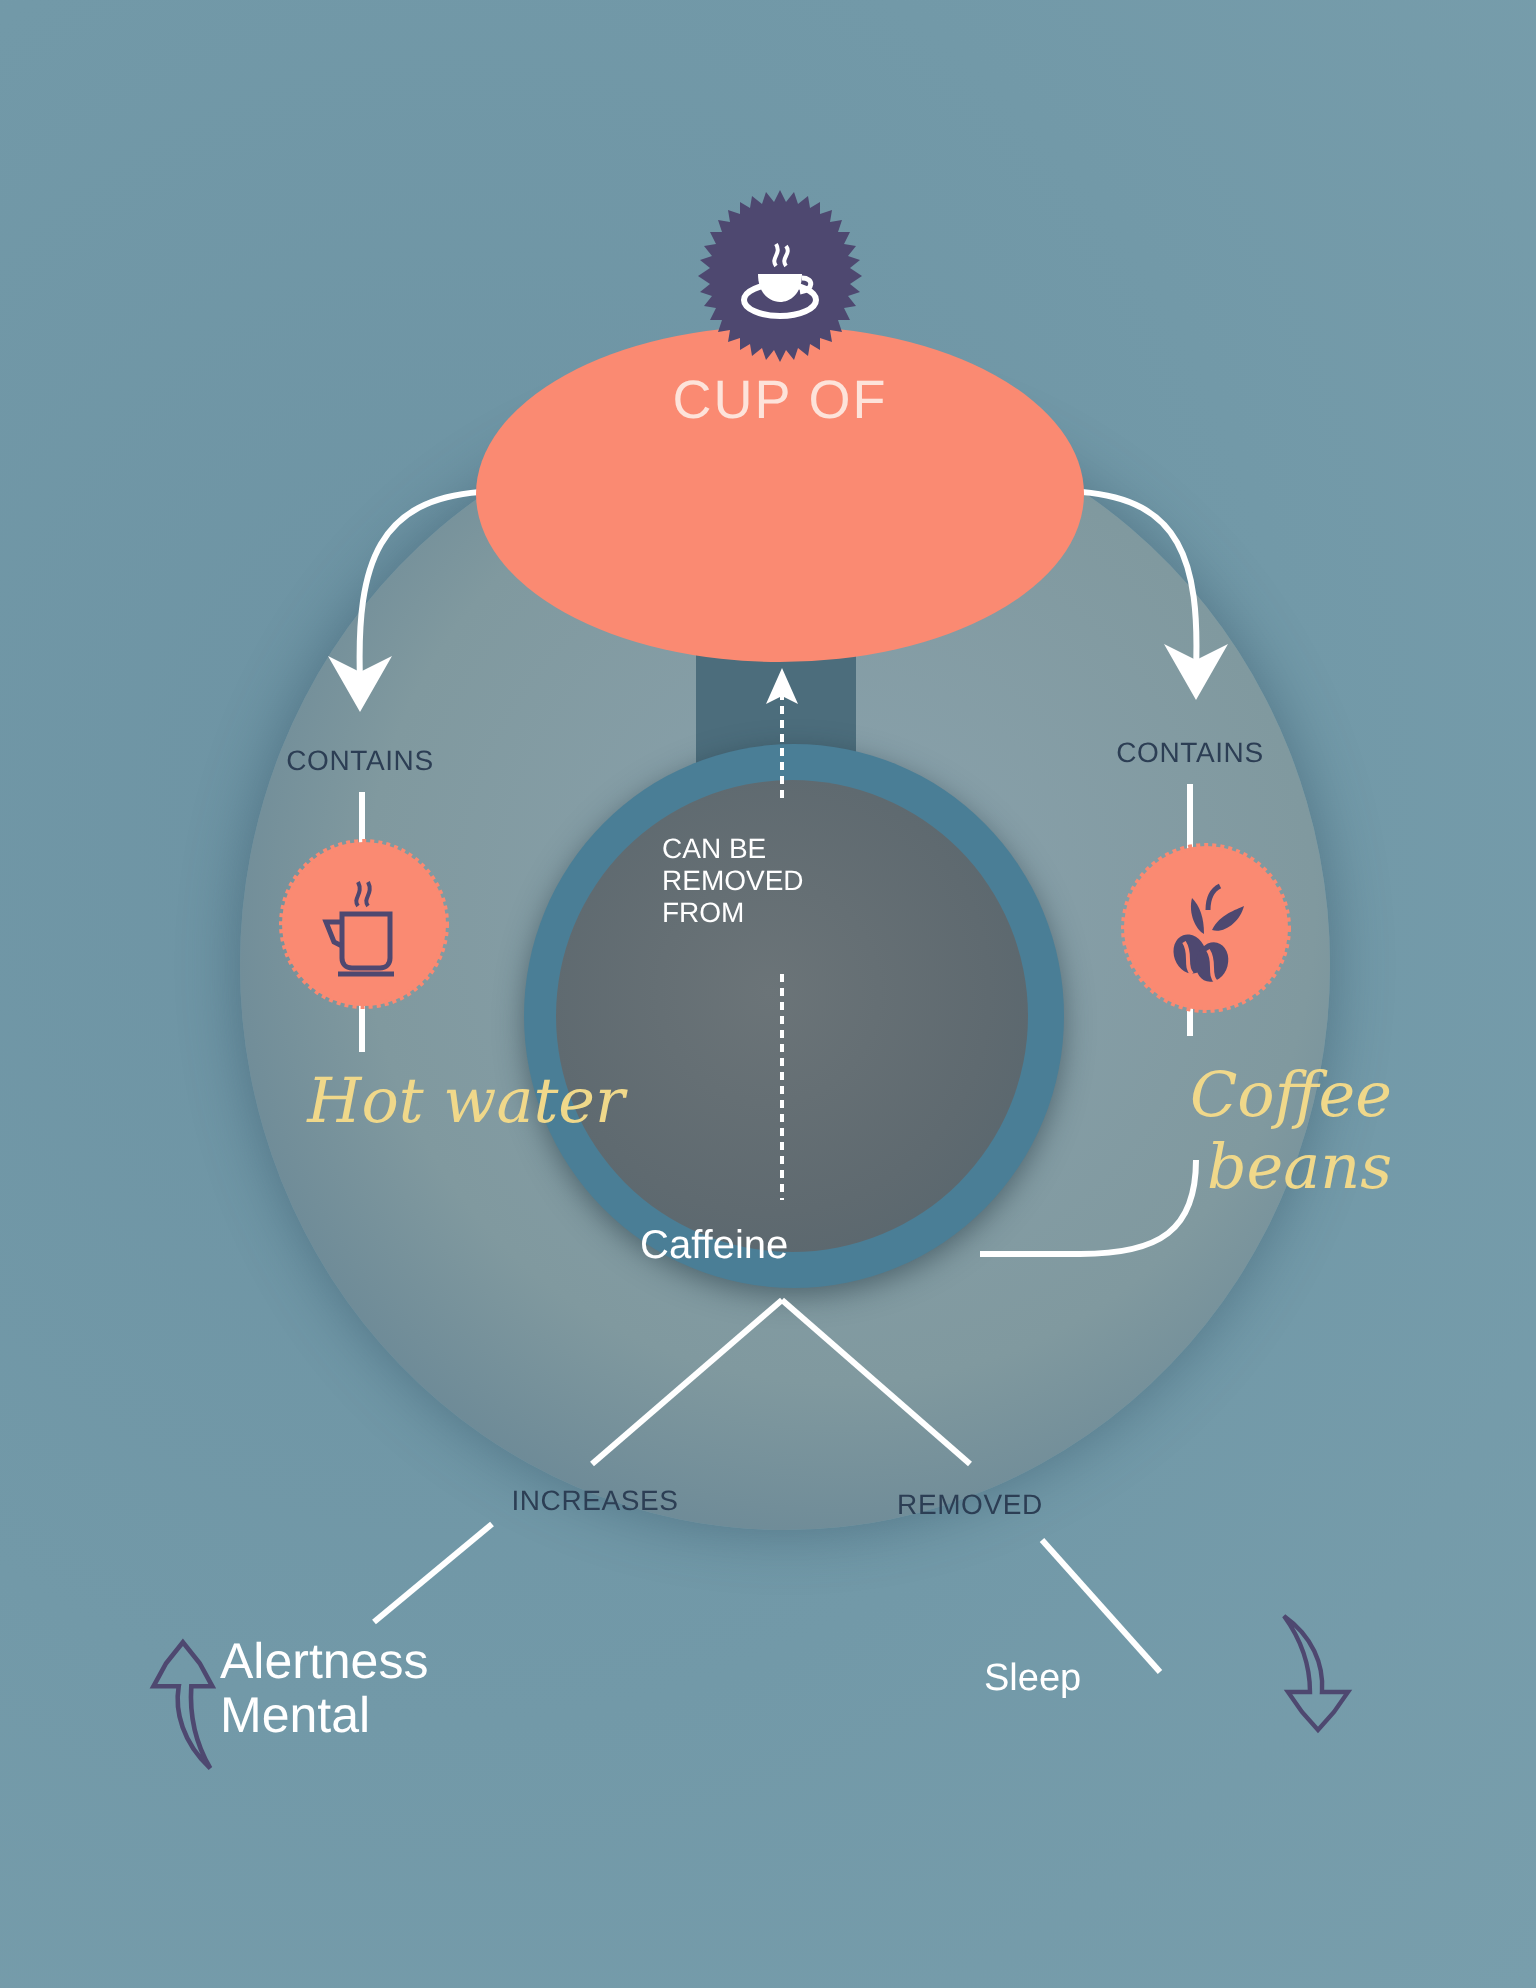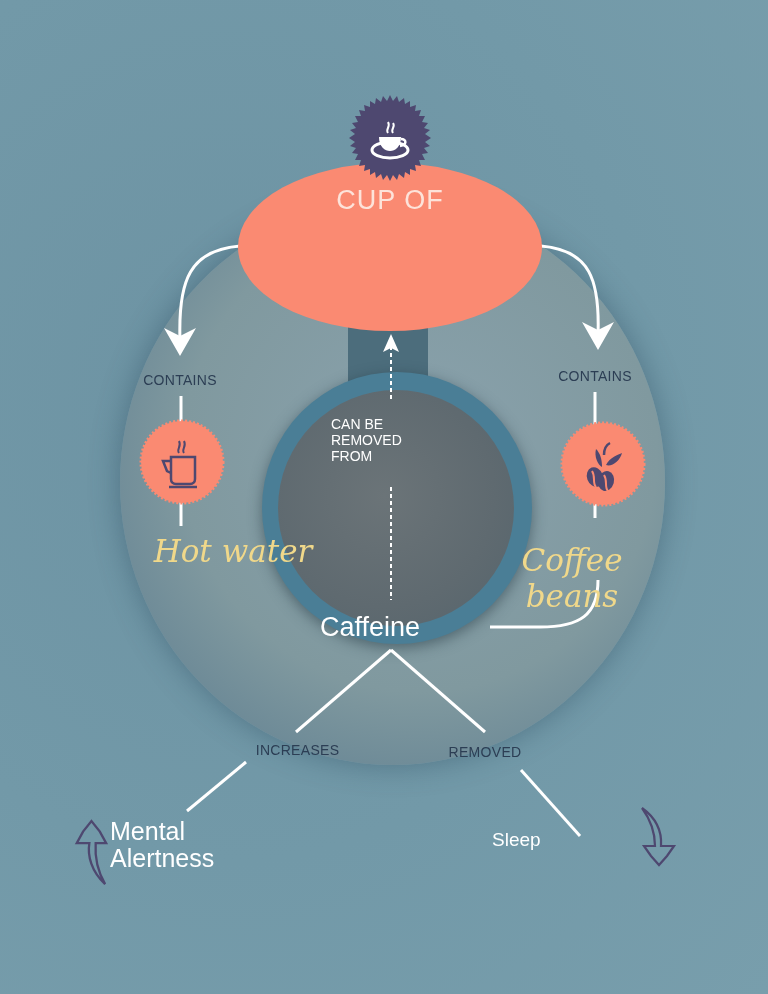--- a/index.html
+++ b/index.html
@@ -95,28 +95,28 @@
     <circle cx="43" cy="43" r="41" fill="#fa8a72" stroke="#fa8a72" stroke-width="3" stroke-dasharray="2,2"></circle>
     <ellipse cx="35" cy="56" rx="8" ry="10" fill="#4e4870" transform="rotate(-20 35 56)"></ellipse>
     <ellipse cx="46" cy="60" rx="8" ry="10" fill="#4e4870" transform="rotate(15 46 60)"></ellipse>
     <path d="M32 50 C 36 56, 32 62, 36 66" stroke="#fa8a72" stroke-width="2" fill="none"></path>
     <path d="M44 54 C 48 60, 44 66, 48 70" stroke="#fa8a72" stroke-width="2" fill="none"></path>
     <path d="M36 28 C 34 36, 38 44, 42 46 C 42 38, 40 32, 36 28 Z" fill="#4e4870"></path>
     <path d="M46 44 C 50 36, 58 34, 62 32 C 60 40, 52 46, 46 44 Z" fill="#4e4870"></path>
     <path d="M44 34 C 44 28, 46 24, 50 22" stroke="#4e4870" stroke-width="2.5" fill="none"></path>
   </svg>
 </div>
-<div class="abs script" style="left:472px;top:530px;width:200px;text-align:center;margin-top:12px;">Coffee beans</div>
+<div class="abs script" style="left:496px;top:530px;width:200px;text-align:right;">Coffee beans</div>
 
 <div class="abs label-white" style="left:331px;top:416px;width:120px;font-size:14px;line-height:16px;">
   <div>CAN BE</div>
   <div>REMOVED</div>
   <div>FROM</div>
 </div>
-<div class="abs label-white" style="left:320px;top:612px;width:150px;font-size:27px;">Caffeine</div>
+<div class="abs label-white" style="left:320px;top:612px;width:150px;font-size:20px;">Caffeine</div>
 
 <div class="abs label-sm" style="left:240px;top:742px;width:115px;">INCREASES</div>
 <div class="abs label-sm" style="left:440px;top:744px;width:90px;">REMOVED</div>
 <div class="abs label-white" style="left:110px;top:818px;width:155px;font-size:25px;line-height:27px;">
+  <div>Alertness</div>
   <div>Mental</div>
-  <div>Alertness</div>
 </div>
 <div class="abs label-white" style="left:492px;top:829px;width:100px;font-size:19px;">Sleep</div>
 
 </body></html>

